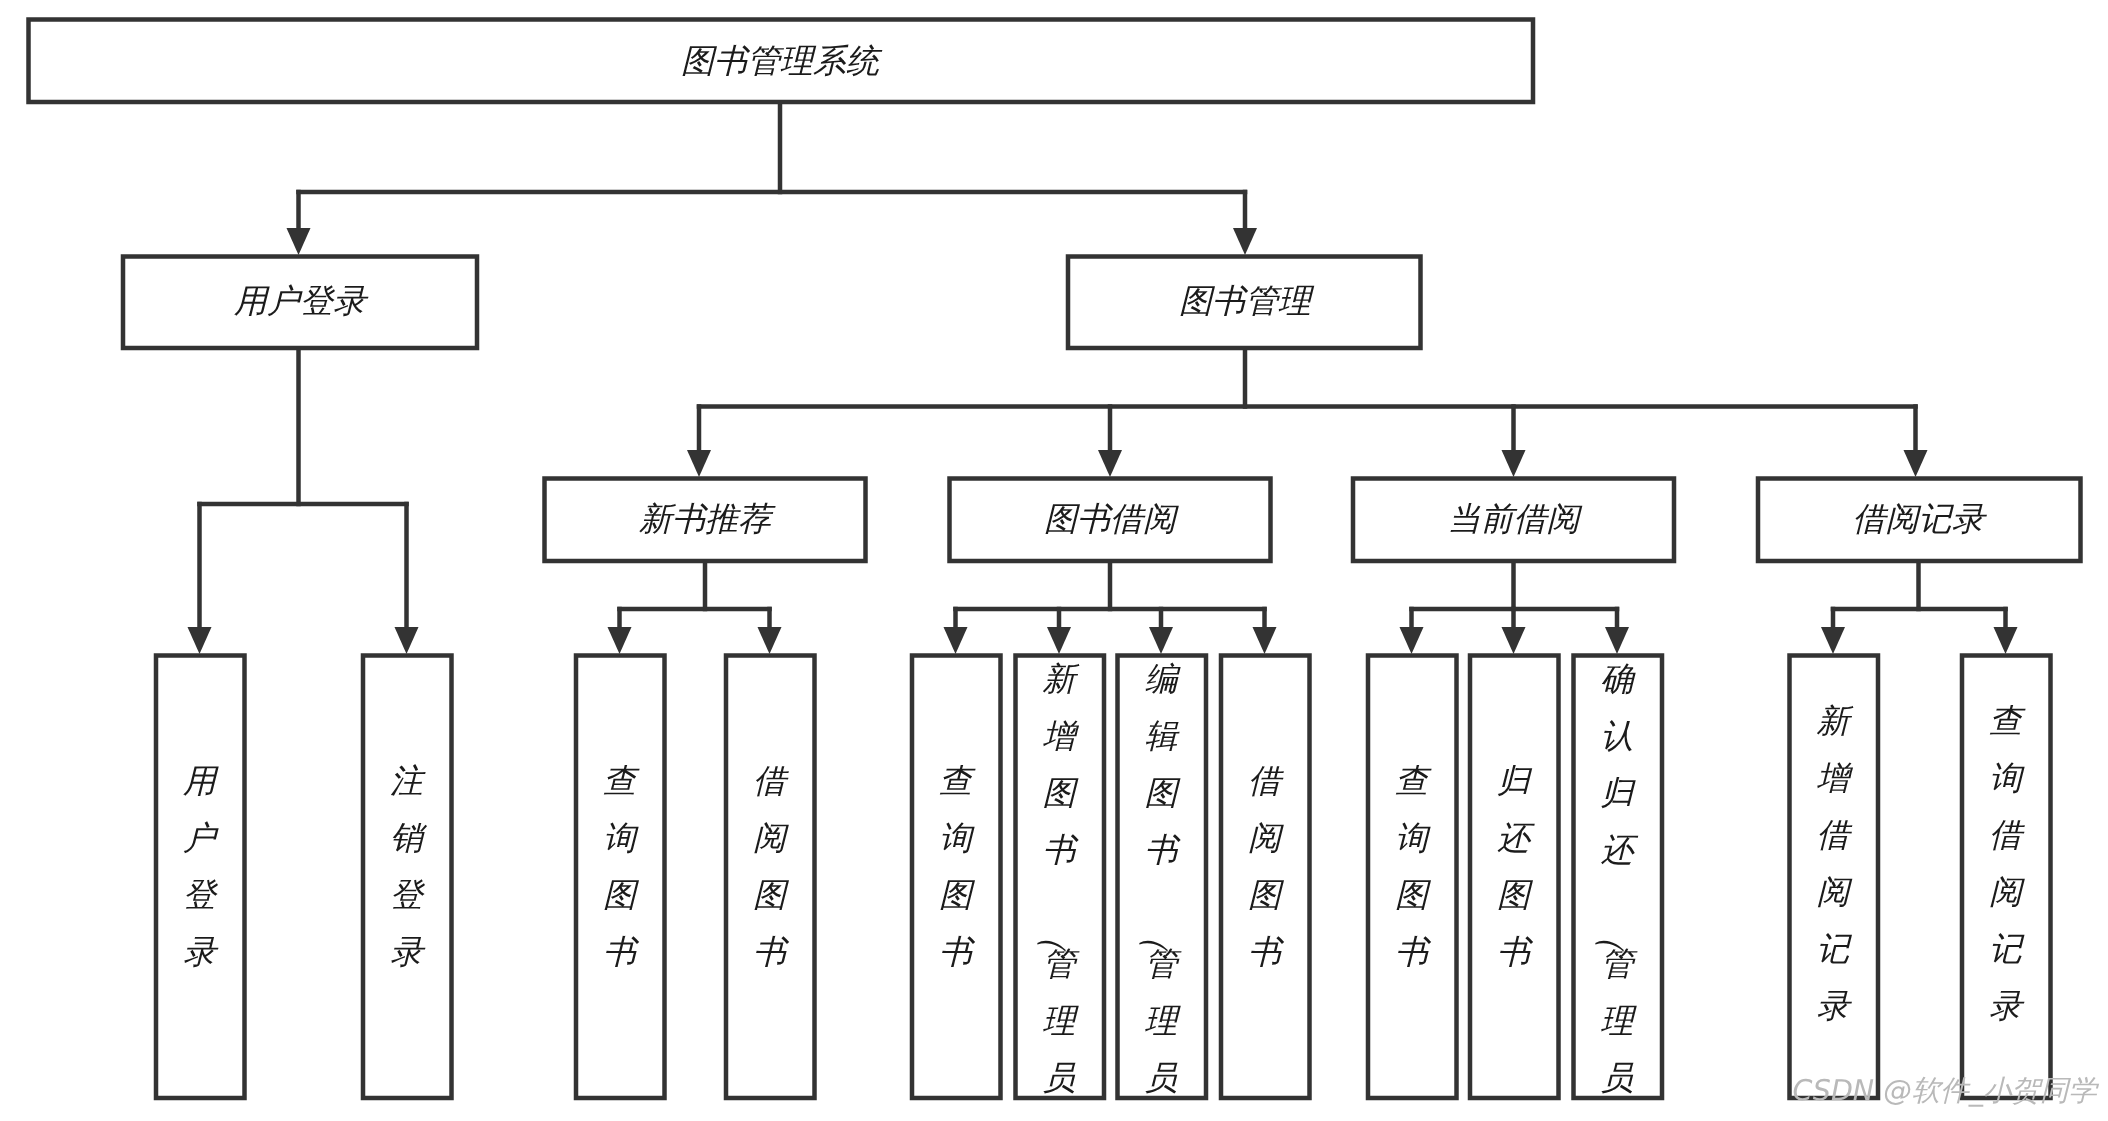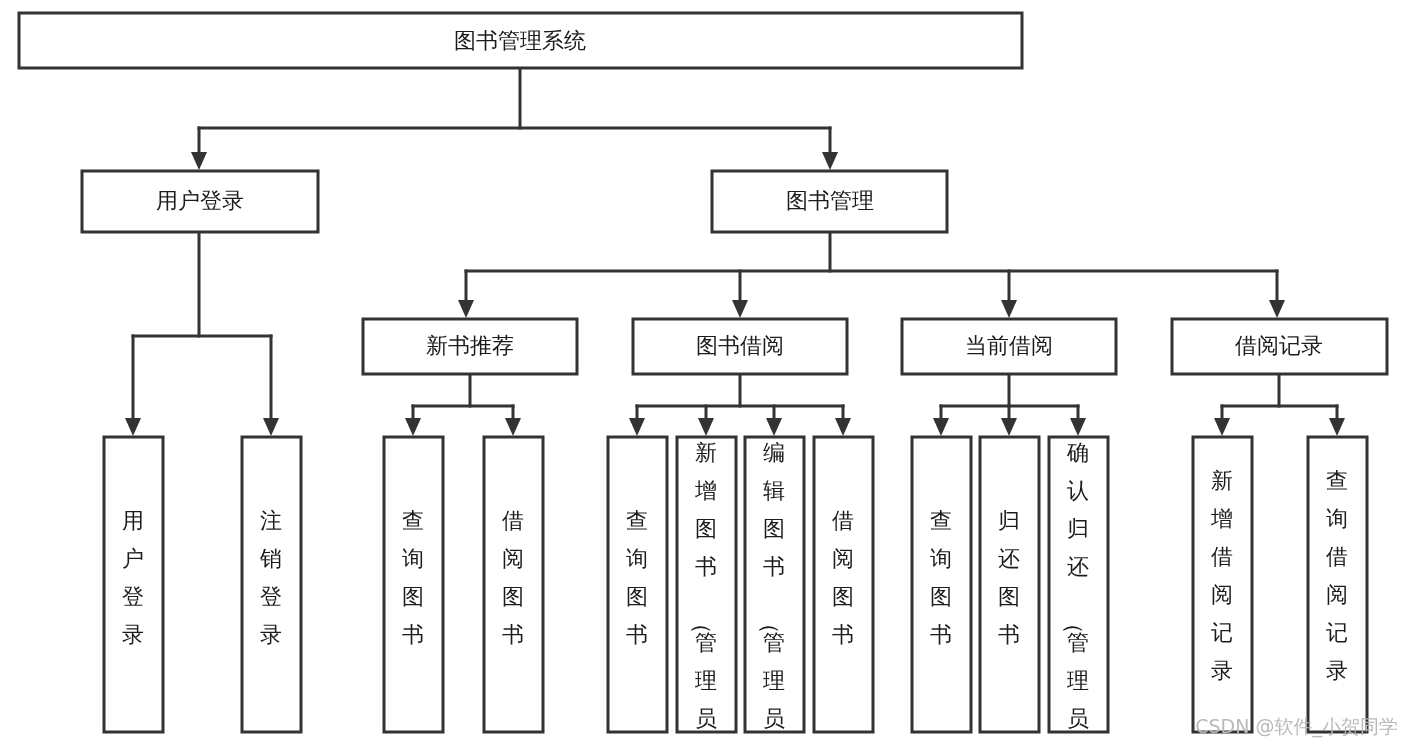--- a/index.html
+++ b/index.html
@@ -13,20 +13,21 @@
     position: relative;
     overflow: hidden;
     font-family: "DejaVu Sans", "Liberation Sans", sans-serif;
   }
   #diagram-root {
     position: absolute;
     left: 0;
     top: 0;
     width: 1405px;
     height: 645px;
+    font-style: italic;
   }
   svg { display: block; }
 
   .node-rect {
     fill: #ffffff;
     stroke: #333333;
     stroke-width: 3;
   }
   .node-label {
     font-family: "DejaVu Sans", "Liberation Sans", sans-serif;

